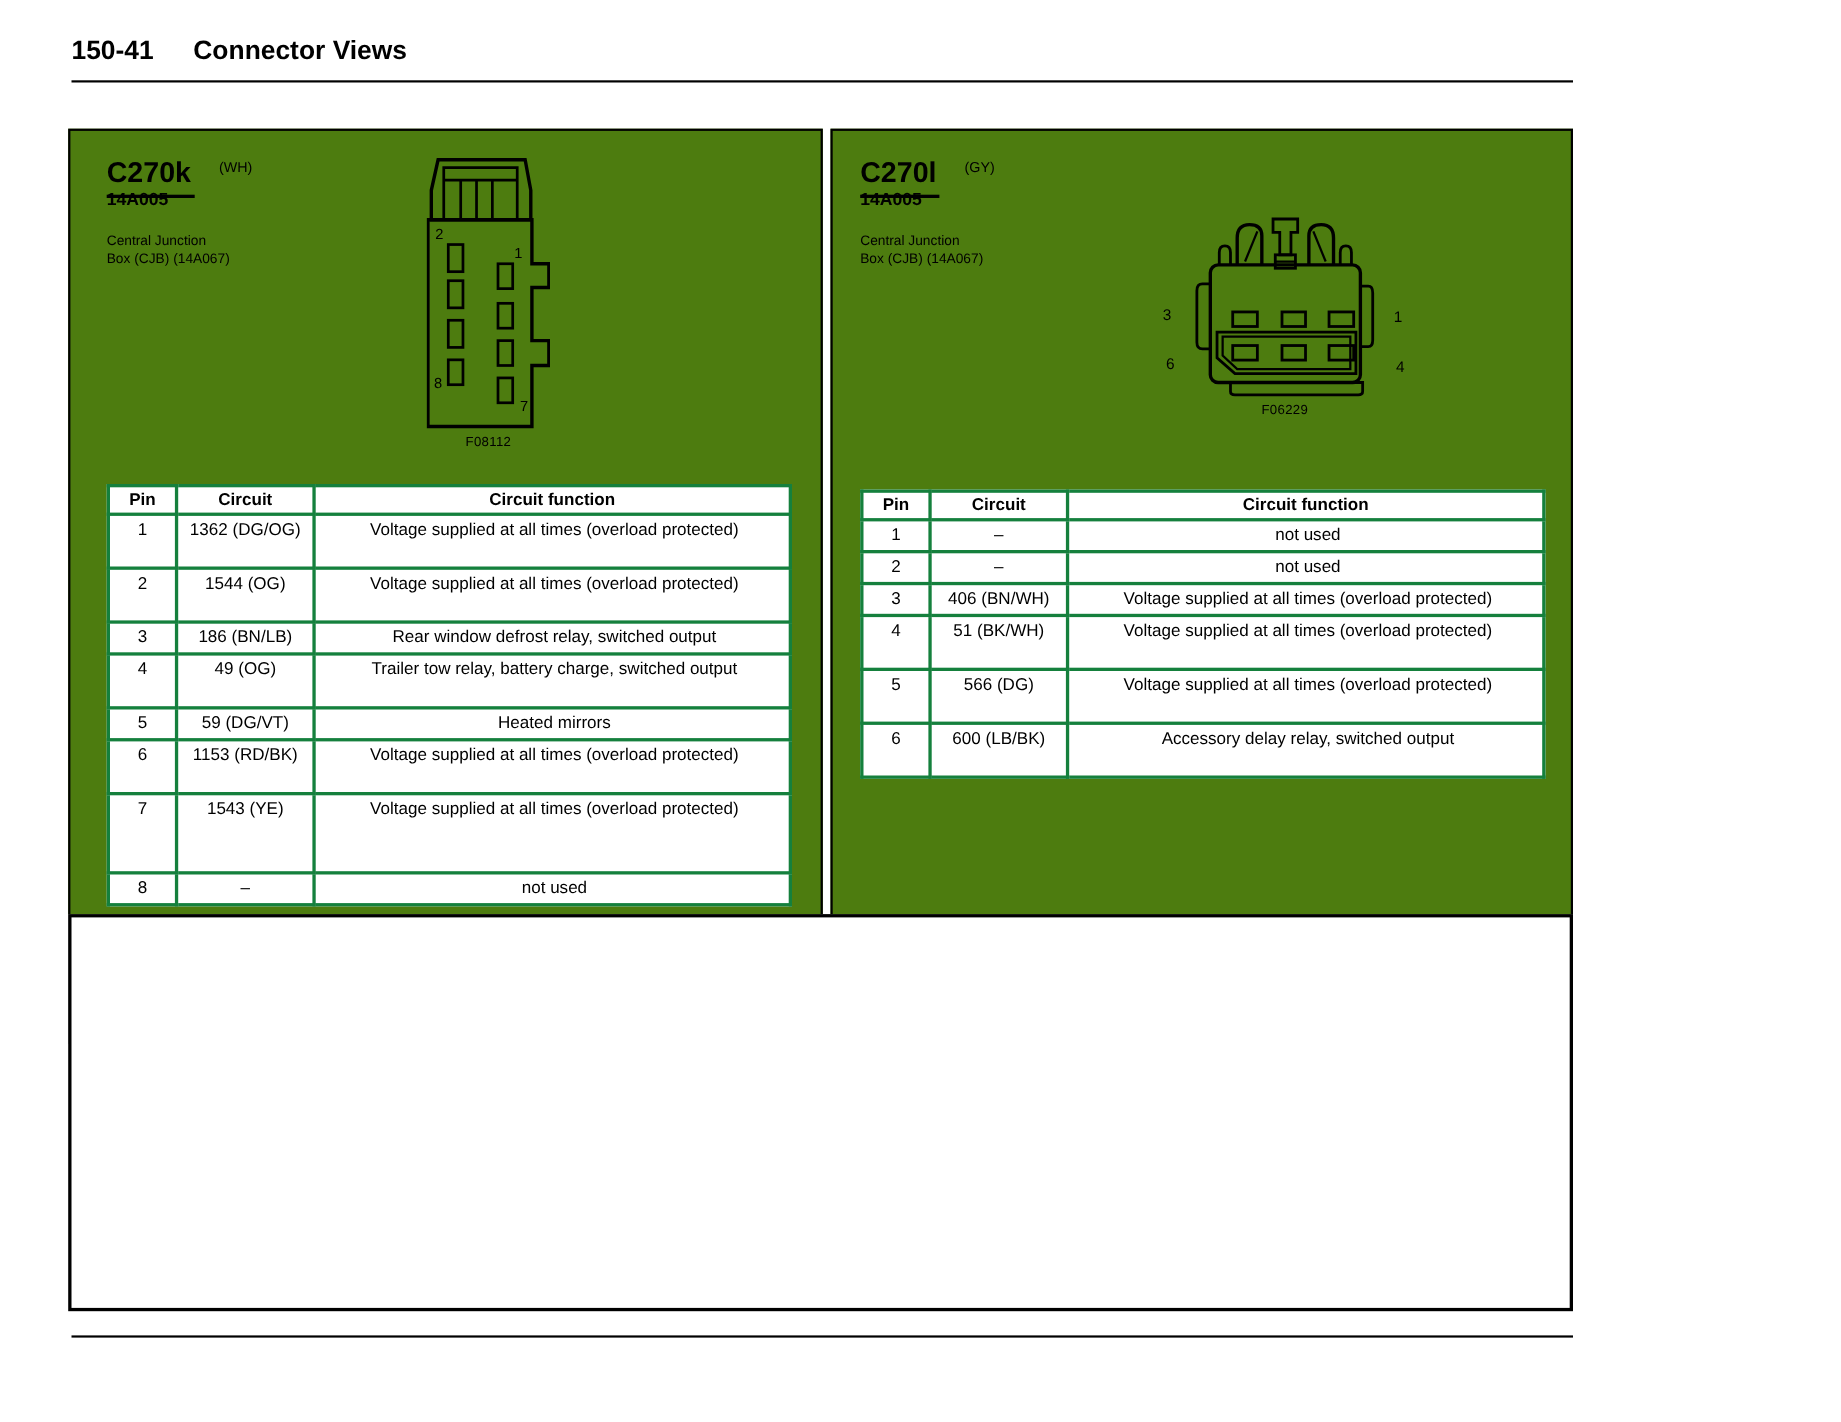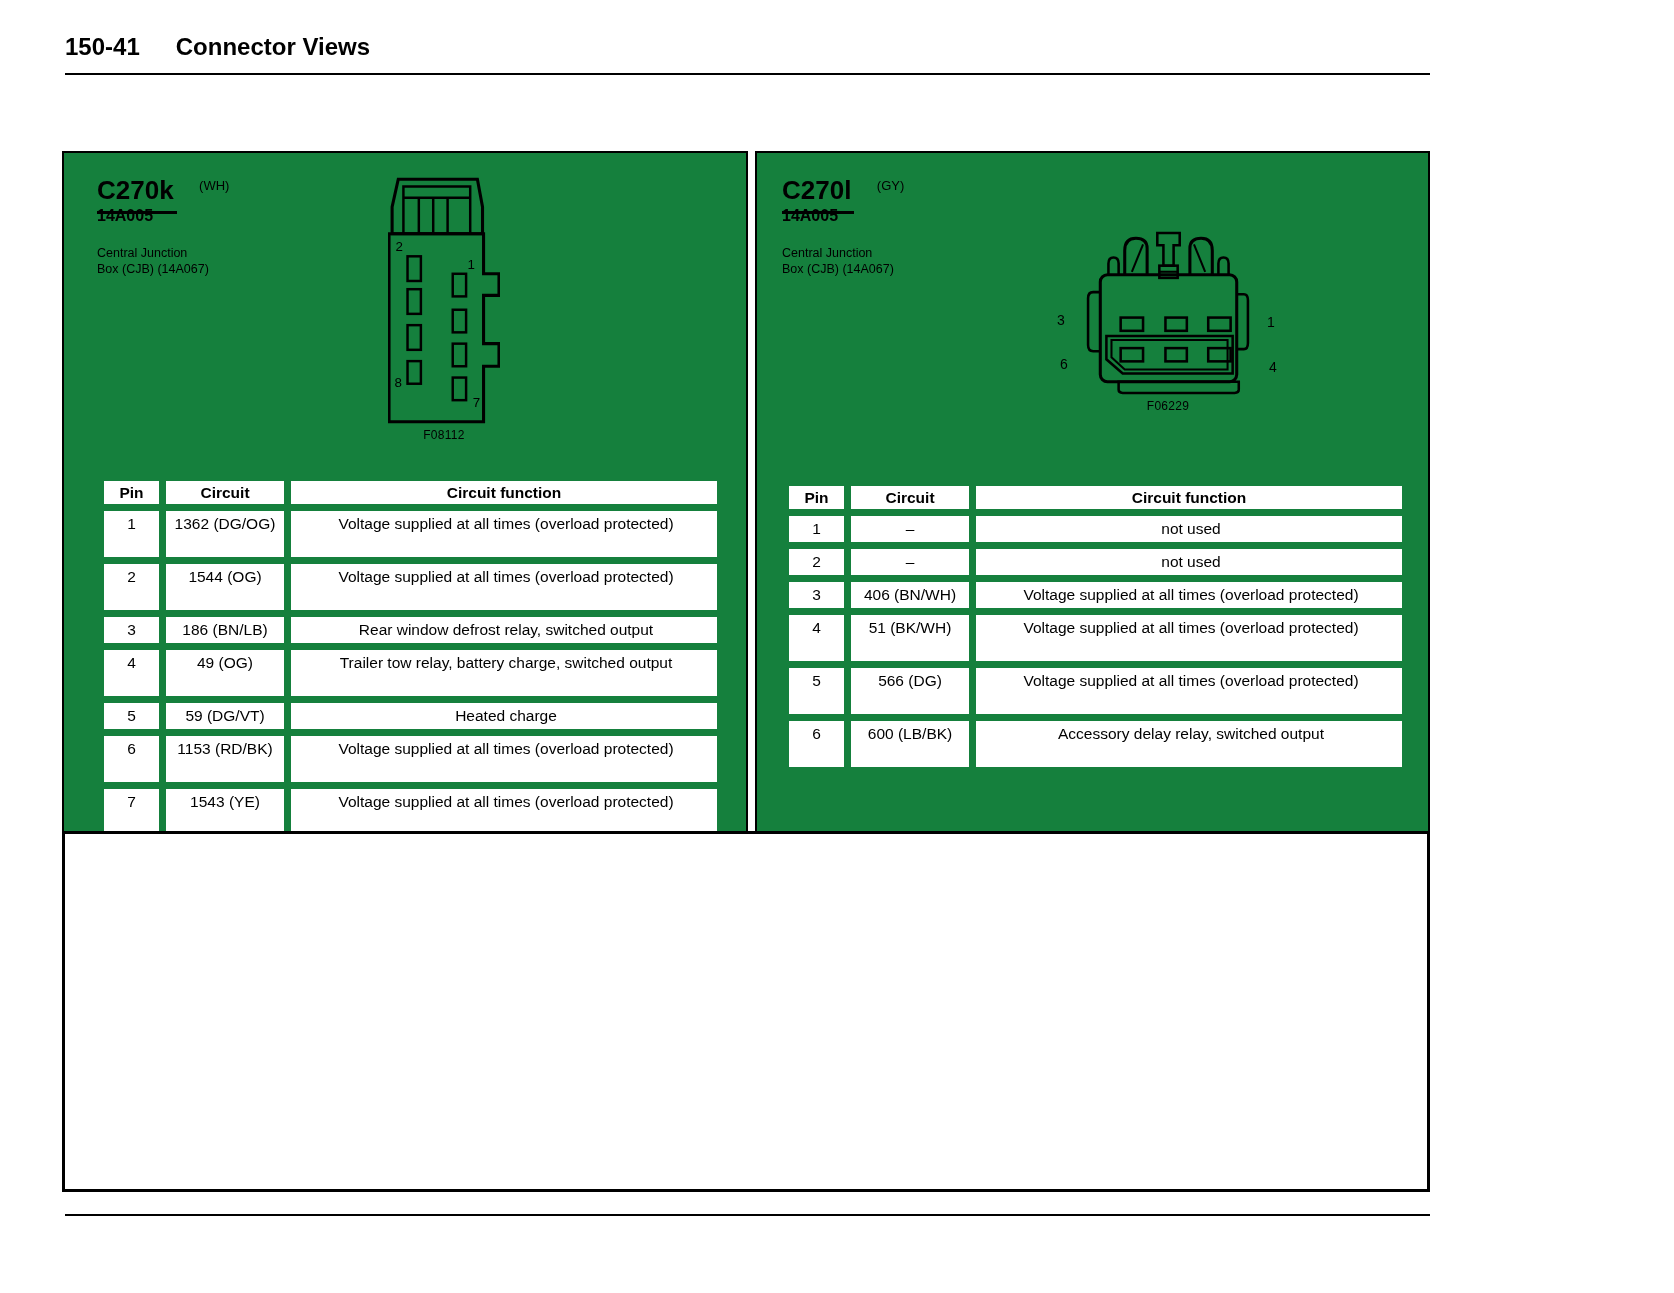--- a/index.html
+++ b/index.html
@@ -7,21 +7,21 @@
     position:relative; width:1674px; height:1293px; background:#ffffff;
     font-family:"Liberation Sans", sans-serif; color:#000;
     overflow:hidden;
   }
   
   .doc-header { position:absolute; left:65px; top:33px; font-size:24px; font-weight:bold; white-space:nowrap; }
   .h-code { margin-right:36px; }
   .header-rule { position:absolute; left:65px; top:73px; width:1365px; border-top:2px solid #000; }
 
   
-  .panel { position:absolute; top:117px; height:832px; border:2px solid #000; box-sizing:border-box; background:#15803d;margin-top:34px; }
+  .panel { position:absolute; top:117px; height:832px; border:2px solid #000; box-sizing:border-box; background:#4d7c0f; }
   .panel-left  { left:62px;  width:686px; }
   .panel-right { left:755px; width:675px; }
 
   .conn-head { position:absolute; left:33px; top:22px; white-space:nowrap; }
   .panel-right .conn-head { left:25px; }
   .conn-id { display:inline-block; font-size:26px; font-weight:bold; border-bottom:3px solid #000; padding:0 3px 5px 0; }
   .conn-color { font-size:13px; margin-left:18px; vertical-align:9px; }
 
   .part-no { position:absolute; left:33px; top:54px; font-size:16px; font-weight:bold; }
   .panel-right .part-no { left:25px; }
@@ -36,21 +36,21 @@
 
   .conn-fig svg { display:block; stroke:#000; fill:none; }
   .conn-fig svg text { fill:#000; stroke:none; font-family:"Liberation Sans", sans-serif; font-size:13px; }
 
   .pin-callout { position:absolute; font-size:14px; line-height:14px; }
 
   
   .pin-table { position:absolute; width:620px; border-collapse:collapse; table-layout:fixed; font-size:15.5px; background:#fff; }
   .panel-left  .pin-table { left:33px; top:321px; }
   .panel-right .pin-table { left:25px; top:326px; }
-  .pin-table th, .pin-table td { border:7px solid #15803d; }
+  .pin-table th, .pin-table td { border:3px solid #15803d; }
   .pin-table th { font-weight:bold; text-align:center; height:23px; vertical-align:middle; padding:0; font-size:15.5px; }
   .pin-table td { vertical-align:top; padding:3px 6px 1px 6px; line-height:19px; }
   td.col-pin, td.col-circuit { text-align:center; }
   td.col-fn { text-align:center; padding-left:12px; padding-right:8px; }
   tr.row-s td { height:22px; }
   tr.row-m td { height:42px; }
   tr.row-l td { height:65px; }
 
   
   .big-box { position:absolute; left:62px; top:831px; width:1368px; height:361px; border:3px solid #000; box-sizing:border-box; background:#fff; }
@@ -137,21 +137,21 @@
             <td class="col-fn">Rear window defrost relay, switched output</td>
           </tr>
           <tr class="row-m">
             <td class="col-pin">4</td>
             <td class="col-circuit">49 (OG)</td>
             <td class="col-fn">Trailer tow relay, battery charge, switched output</td>
           </tr>
           <tr class="row-s">
             <td class="col-pin">5</td>
             <td class="col-circuit">59 (DG/VT)</td>
-            <td class="col-fn">Heated charge</td>
+            <td class="col-fn">Heated mirrors</td>
           </tr>
           <tr class="row-m">
             <td class="col-pin">6</td>
             <td class="col-circuit">1153 (RD/BK)</td>
             <td class="col-fn">Voltage supplied at all times (overload protected)</td>
           </tr>
           <tr class="row-l">
             <td class="col-pin">7</td>
             <td class="col-circuit">1543 (YE)</td>
             <td class="col-fn">Voltage supplied at all times (overload protected)</td>

